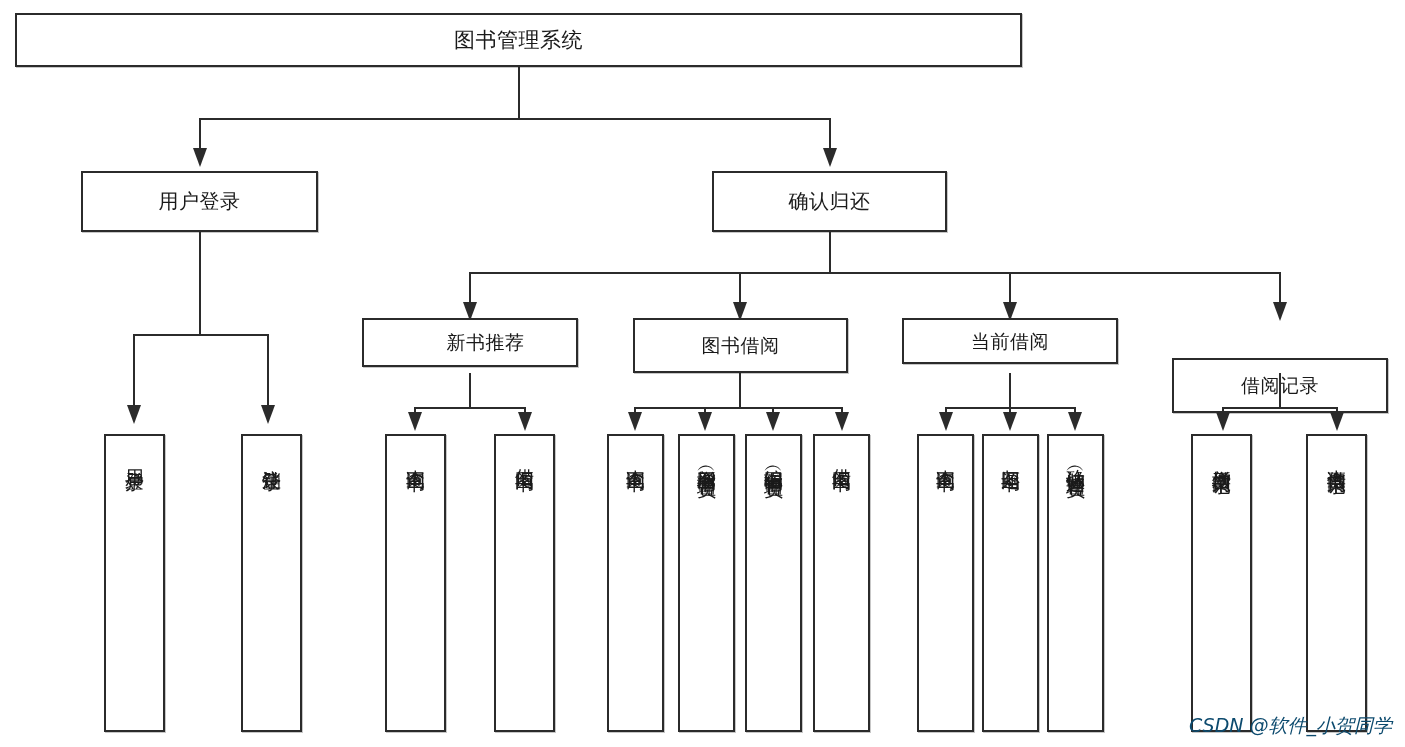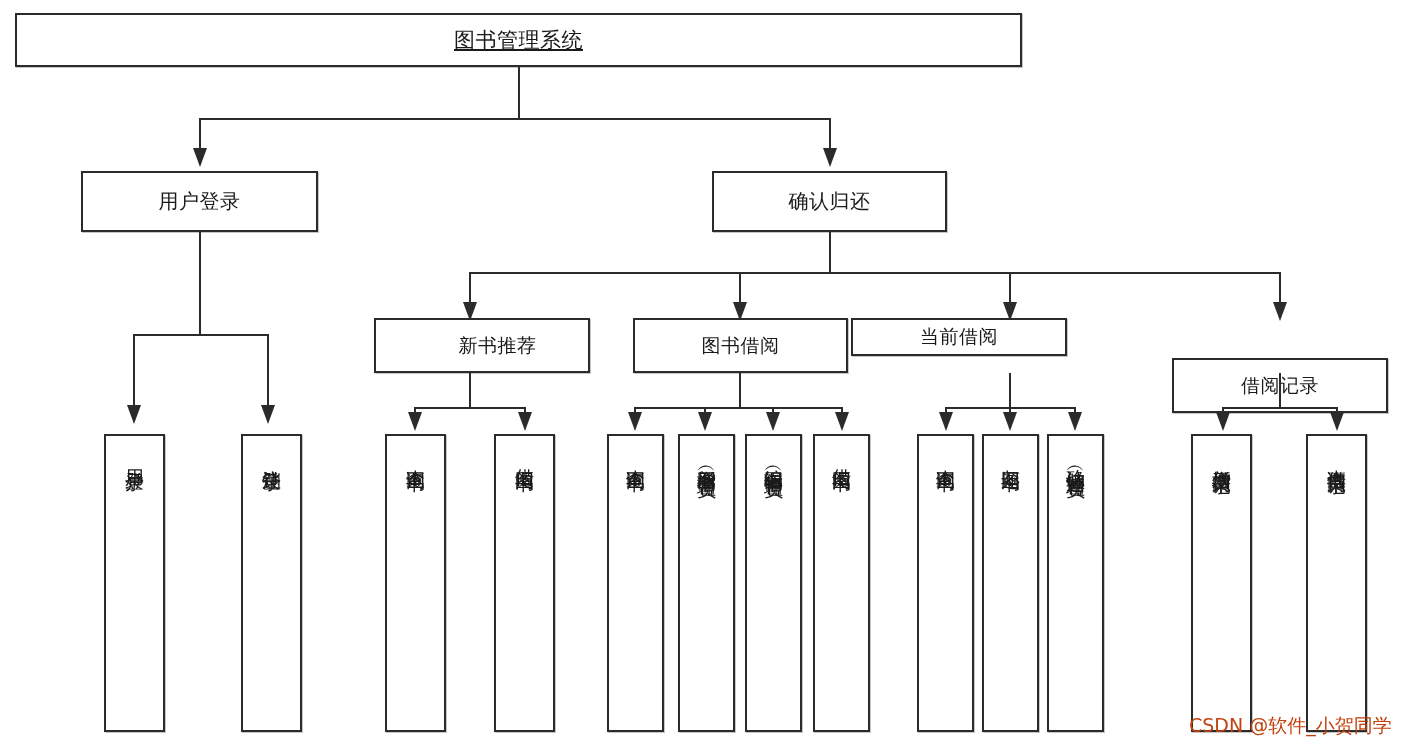--- a/index.html
+++ b/index.html
@@ -68,31 +68,32 @@
     height: 0;
     border-left: 7px solid transparent;
     border-right: 7px solid transparent;
     border-top: 19px solid #2b2b2b;
   }
 
   
   #watermark {
     position: absolute;
     font-size: 19px;
-    color: #c2410c;
+    color: #0c4a6e;
     white-space: nowrap;
     user-select: none;
+    font-style: italic;
   }
 </style>
 </head>
 <body>
 
 <div id="canvas">
 
-  <div class="node root" style="left:15px; top:13px; width:1007px; height:54px;text-decoration:underline;">
+  <div class="node root" style="left:15px; top:13px; width:1007px; height:54px;">
     <span class="label">图书管理系统</span>
   </div>
 
   <div class="vline" style="left:518px; top:67px; width:2px; height:51px;"></div>
 
   <div class="hline" style="left:199px; top:118px; width:632px; height:2px;"></div>
 
   <div class="vline" style="left:199px; top:118px; width:2px; height:31px;"></div>
   <div class="arrow" style="left:193px; top:148px;"></div>
   <div class="vline" style="left:829px; top:118px; width:2px; height:31px;"></div>
@@ -117,27 +118,27 @@
 
   <div class="vline" style="left:469px; top:272px; width:2px; height:31px;"></div>
   <div class="arrow" style="left:463px; top:302px;"></div>
   <div class="vline" style="left:739px; top:272px; width:2px; height:31px;"></div>
   <div class="arrow" style="left:733px; top:302px;"></div>
   <div class="vline" style="left:1009px; top:272px; width:2px; height:31px;"></div>
   <div class="arrow" style="left:1003px; top:302px;"></div>
   <div class="vline" style="left:1279px; top:272px; width:2px; height:31px;"></div>
   <div class="arrow" style="left:1273px; top:302px;"></div>
 
-  <div class="node l3" style="left:374px; top:318px; width:216px; height:55px;padding-left:31px;">
+  <div class="node l3" style="left:362px; top:318px; width:216px; height:49px;padding-left:31px;">
     <span class="label">新书推荐</span>
   </div>
   <div class="node l3" style="left:633px; top:318px; width:215px; height:55px;">
     <span class="label">图书借阅</span>
   </div>
-  <div class="node l3" style="left:851px; top:318px; width:216px; height:38px;font-family:Liberation Serif, serif;">
+  <div class="node l3" style="left:902px; top:318px; width:216px; height:46px;">
     <span class="label">当前借阅</span>
   </div>
   <div class="node l3" style="left:1172px; top:318px; width:216px; height:55px;margin-top:40px;">
     <span class="label">借阅记录</span>
   </div>
 
   <div class="vline" style="left:469px; top:373px; width:2px; height:36px;"></div>
   <div class="hline" style="left:414px; top:407px; width:112px; height:2px;"></div>
   <div class="vline" style="left:414px; top:407px; width:2px; height:8px;"></div>
   <div class="arrow" style="left:408px; top:412px;"></div>

